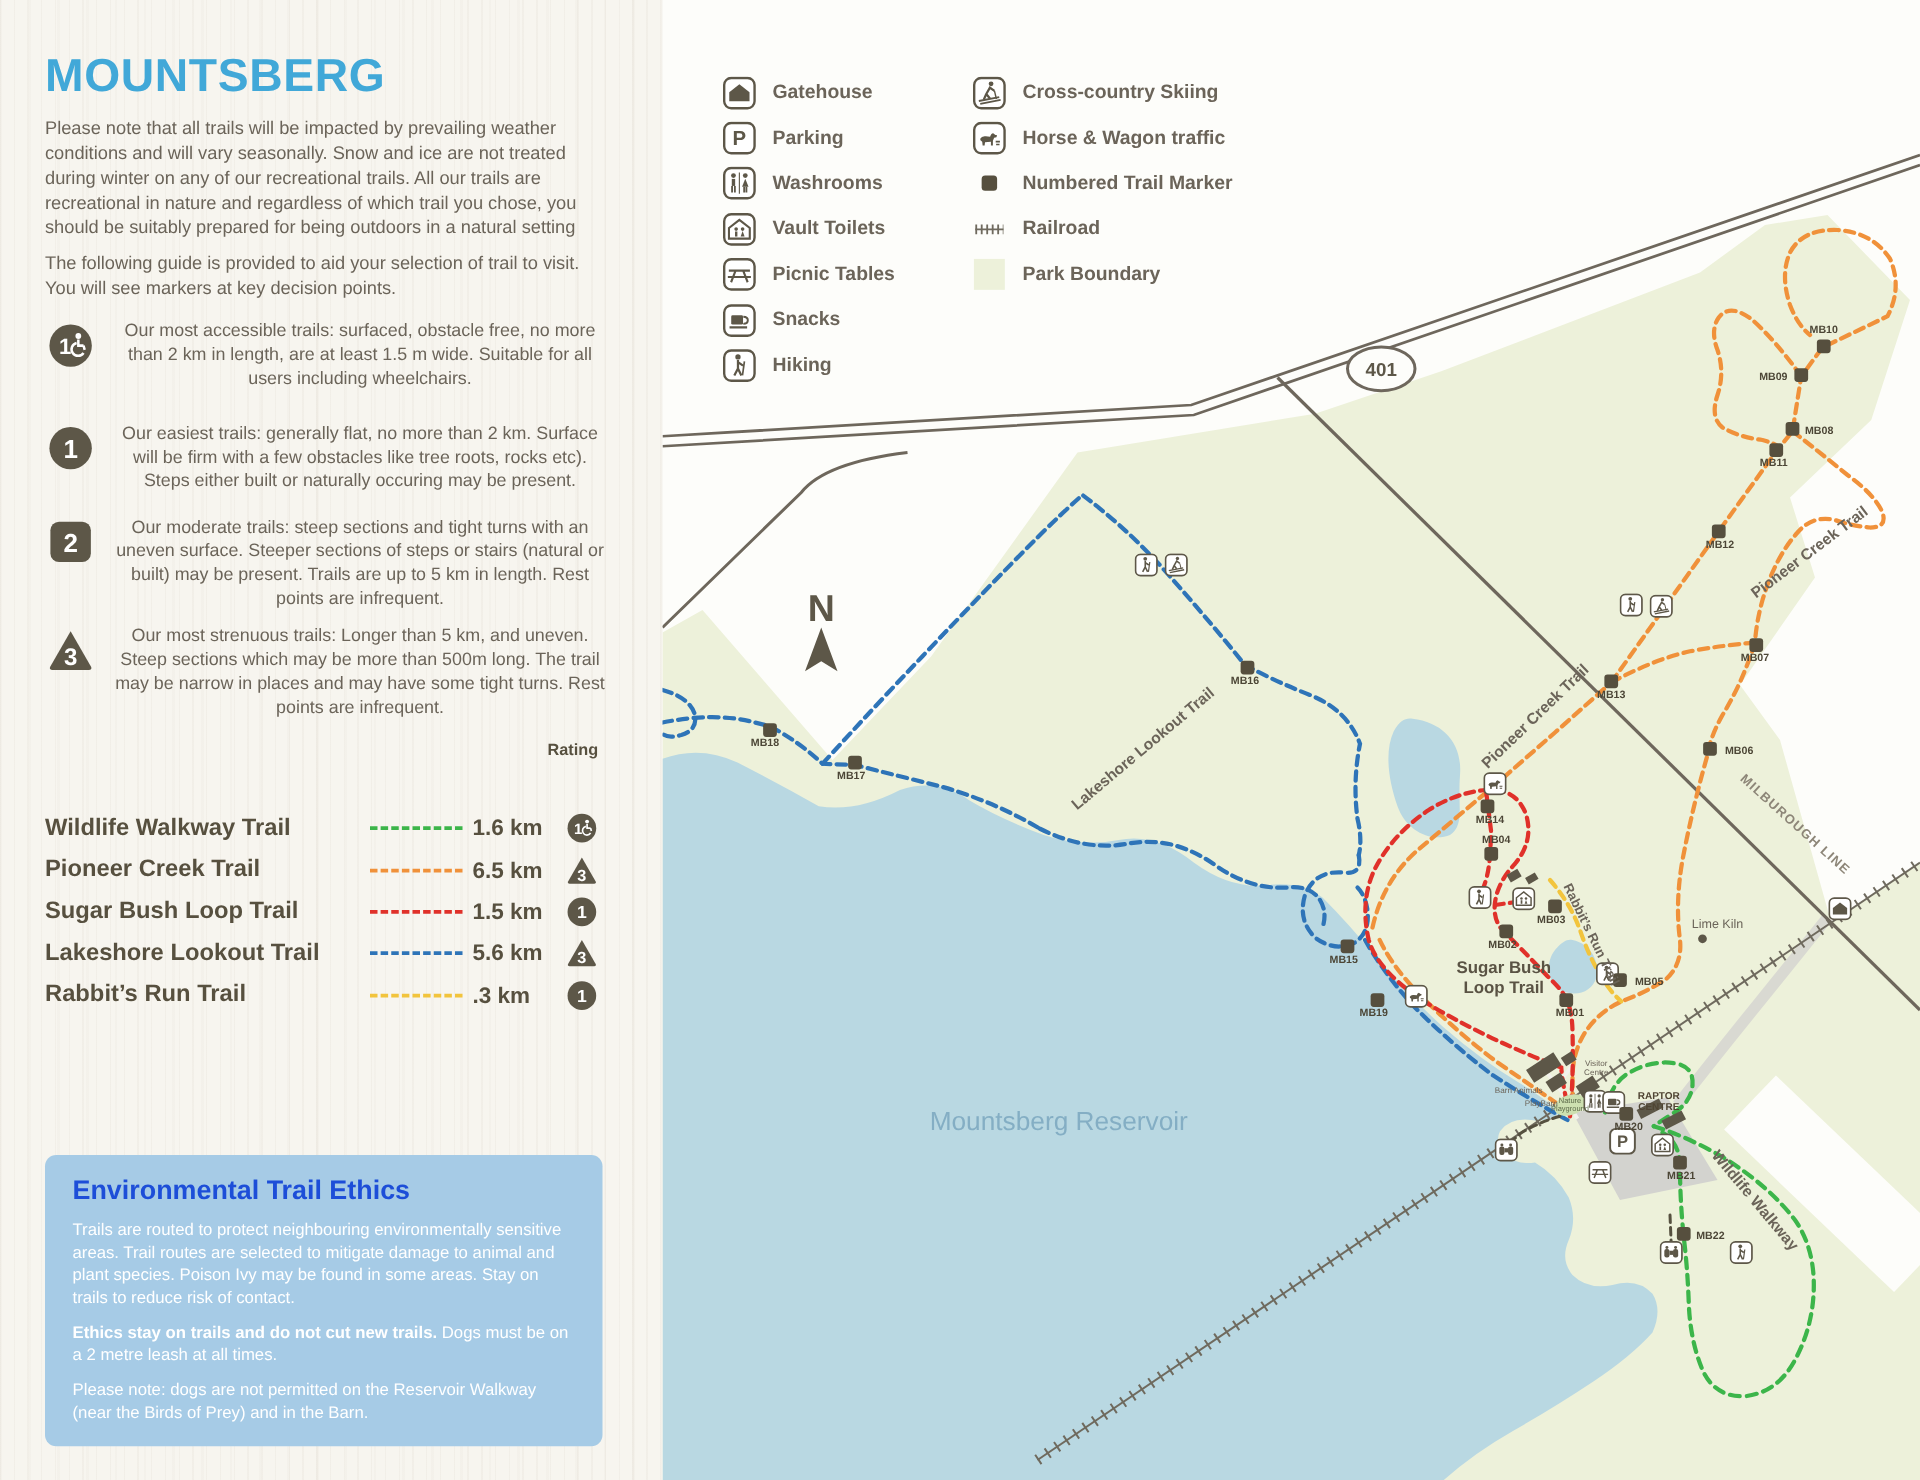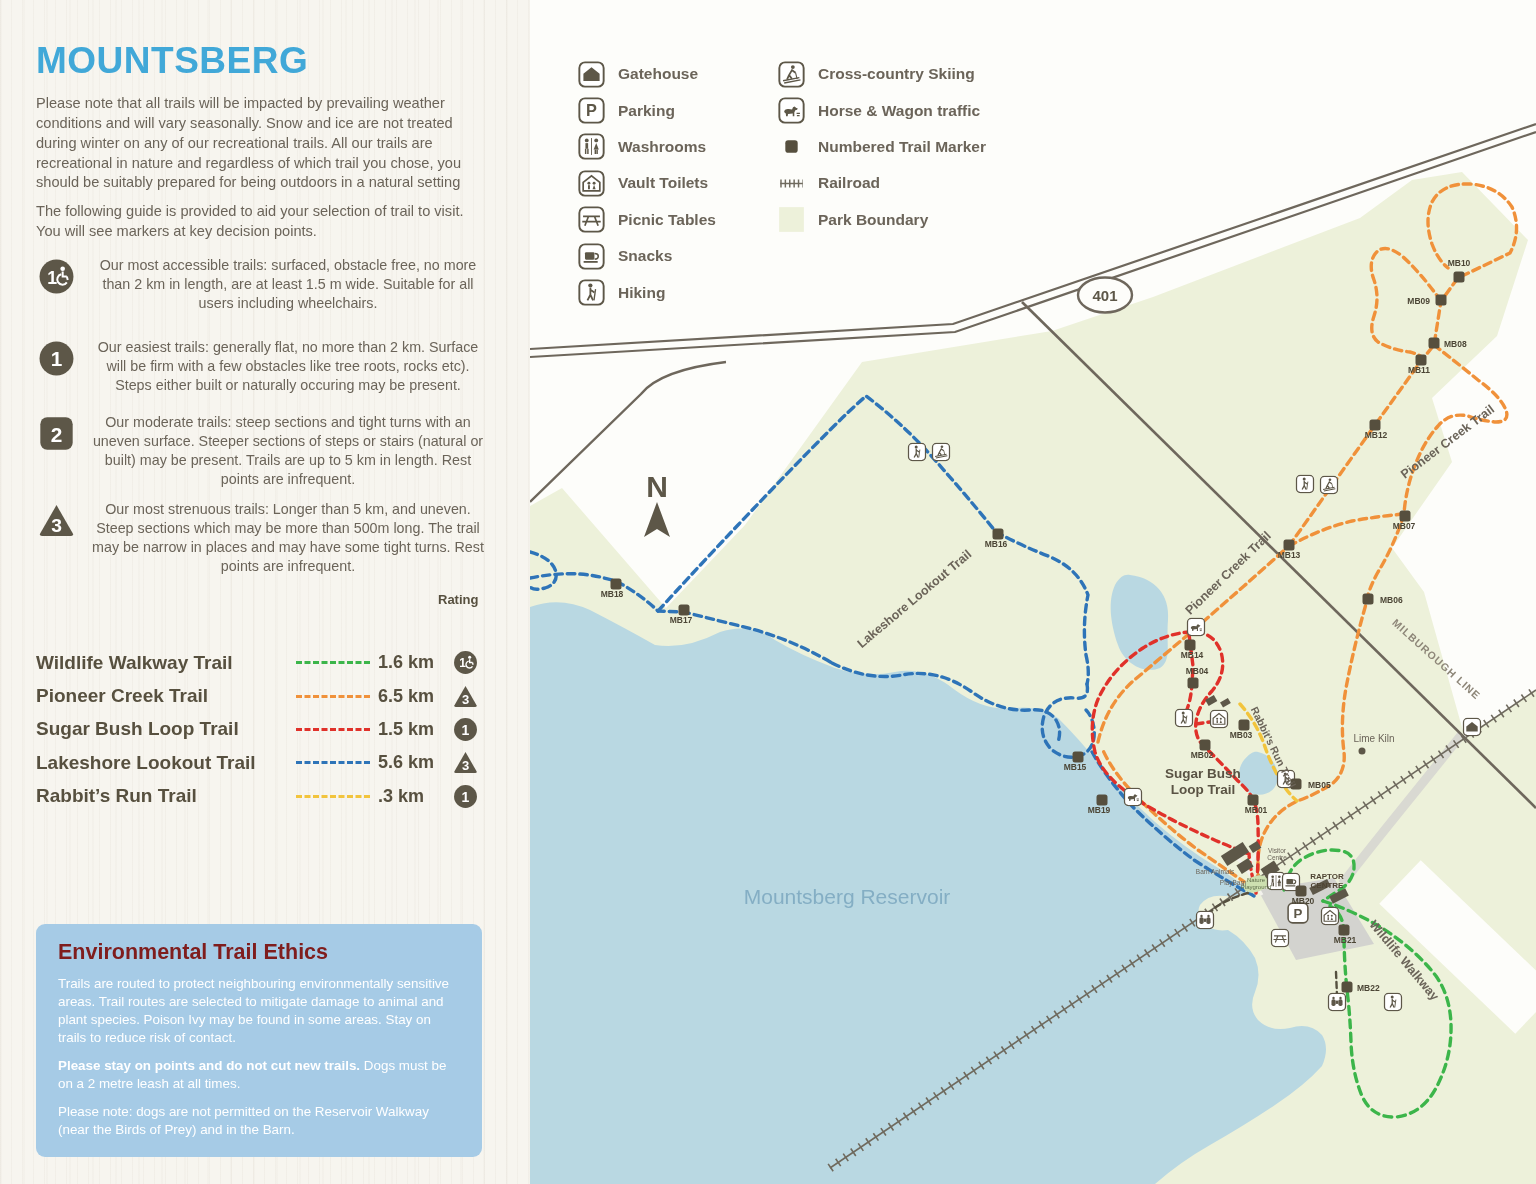--- a/index.html
+++ b/index.html
@@ -21,21 +21,21 @@
   .diff-text{margin-left:52px;font-size:14.3px;line-height:1.33;color:#6b6459;font-weight:500;text-align:center;}
   .rating-header{position:absolute;left:438px;top:592px;font-size:13px;font-weight:700;color:#57503f;}
   .trail-list{position:absolute;left:36px;top:610px;width:452px;margin-top:36px;}
   .trail-row{display:grid;grid-template-columns:1fr 82px 64px 46px;align-items:center;height:33.4px;}
   .trail-name{font-size:19px;font-weight:700;color:#57503f;white-space:nowrap;}
   .trail-dash{height:0;border-top:3.6px dashed #999;width:74px;}
   .trail-dist{font-size:18px;font-weight:600;color:#57503f;padding-right:6px;}
   .trail-rating{display:flex;justify-content:center;}
   .ethics{position:absolute;left:36px;top:924px;width:402px;background:#a6cbe6;
           border-radius:9px;padding:16px 22px 18px 22px;color:#fff;}
-  .ethics h2{margin:0 0 10px 0;font-size:21.5px;font-weight:700;color:#7f1d1d;}
+  .ethics h2{margin:0 0 10px 0;font-size:21.5px;font-weight:700;color:#1d4ed8;}
   .ethics p{margin:0 0 10px 0;font-size:13.4px;line-height:1.34;font-weight:500;}
   .ethics b{font-weight:700;}
   
   .legend-col{position:absolute;top:56px;}
   .lc1{left:578px;} .lc2{left:778px;}
   .legend-row{display:flex;align-items:center;gap:13px;height:36.4px;}
   .legend-label{font-size:15.5px;font-weight:600;color:#6b6459;white-space:nowrap;}
   .legend-glyph{width:27px;height:27px;flex:0 0 27px;display:flex;align-items:center;justify-content:center;}
   
   #map{position:absolute;left:530px;top:0;width:1006px;height:1184px;}
@@ -123,21 +123,21 @@
         <span class="trail-rating">
           <svg width="25" height="25" viewBox="0 0 24 24">
             <use href="#sym-r1"></use>
           </svg>
         </span>
       </div>
     </div>
   <div class="ethics">
     <h2>Environmental Trail Ethics</h2>
     <p>Trails are routed to protect neighbouring environmentally sensitive areas. Trail routes are selected to mitigate damage to animal and plant species. Poison Ivy may be found in some areas. Stay on trails to reduce risk of contact.</p>
-    <p><b>Please stay on points and do not cut new trails.</b><span> Dogs must be on a 2 metre leash at all times.</span></p>
+    <p><b>Ethics stay on trails and do not cut new trails.</b><span> Dogs must be on a 2 metre leash at all times.</span></p>
     <p style="margin-bottom:0;">Please note: dogs are not permitted on the Reservoir Walkway (near the Birds of Prey) and in the Barn.</p>
   </div>
 </div>
 
 <svg id="map" viewBox="530 0 1006 1184">
   <defs>
     <symbol id="icon-gatehouse" viewBox="0 0 24 24">
       <rect x="1.2" y="1.2" width="21.6" height="21.6" rx="5" fill="#fff" stroke="#5d5748" stroke-width="1.7"></rect>
       <path d="M4.8,11.3 L12,5.6 L19.2,11.3 L19.2,17.8 L4.8,17.8 Z" fill="#5d5748"></path>
     </symbol>

